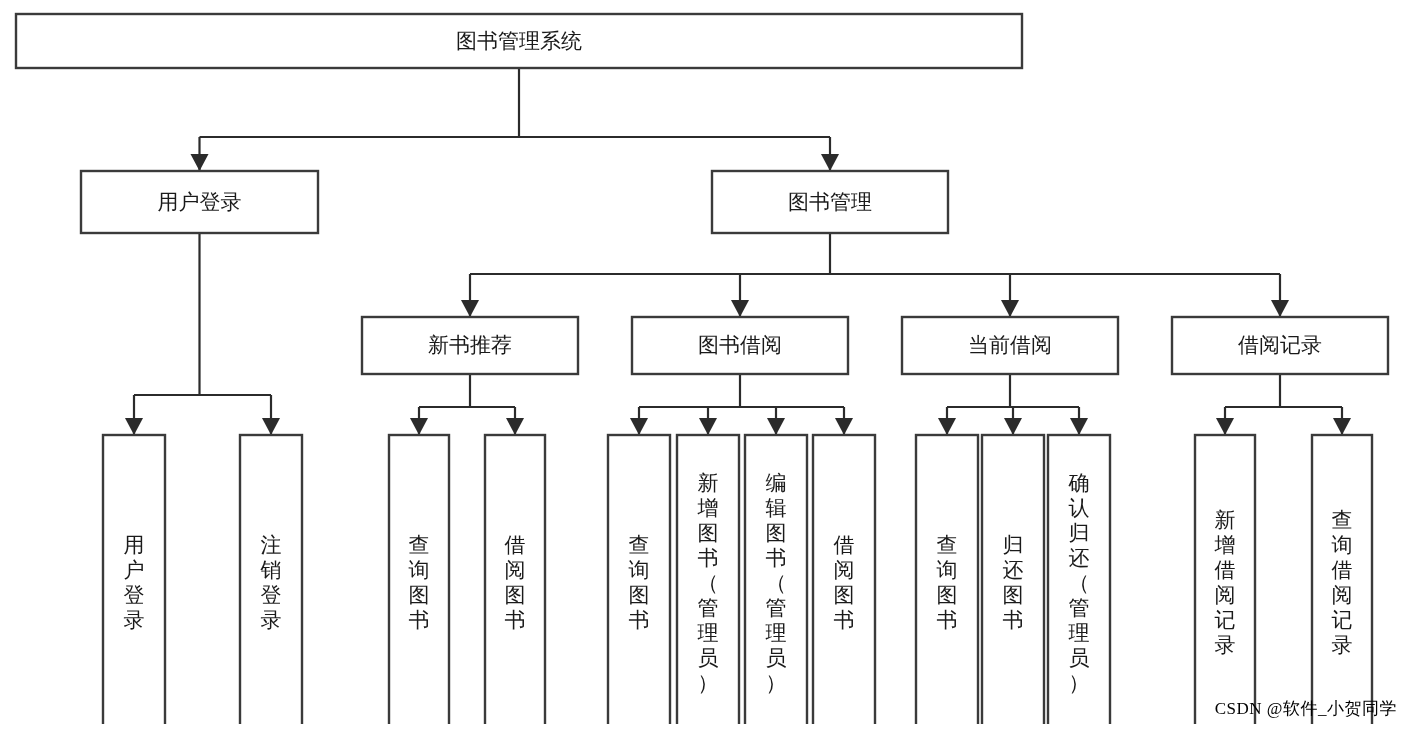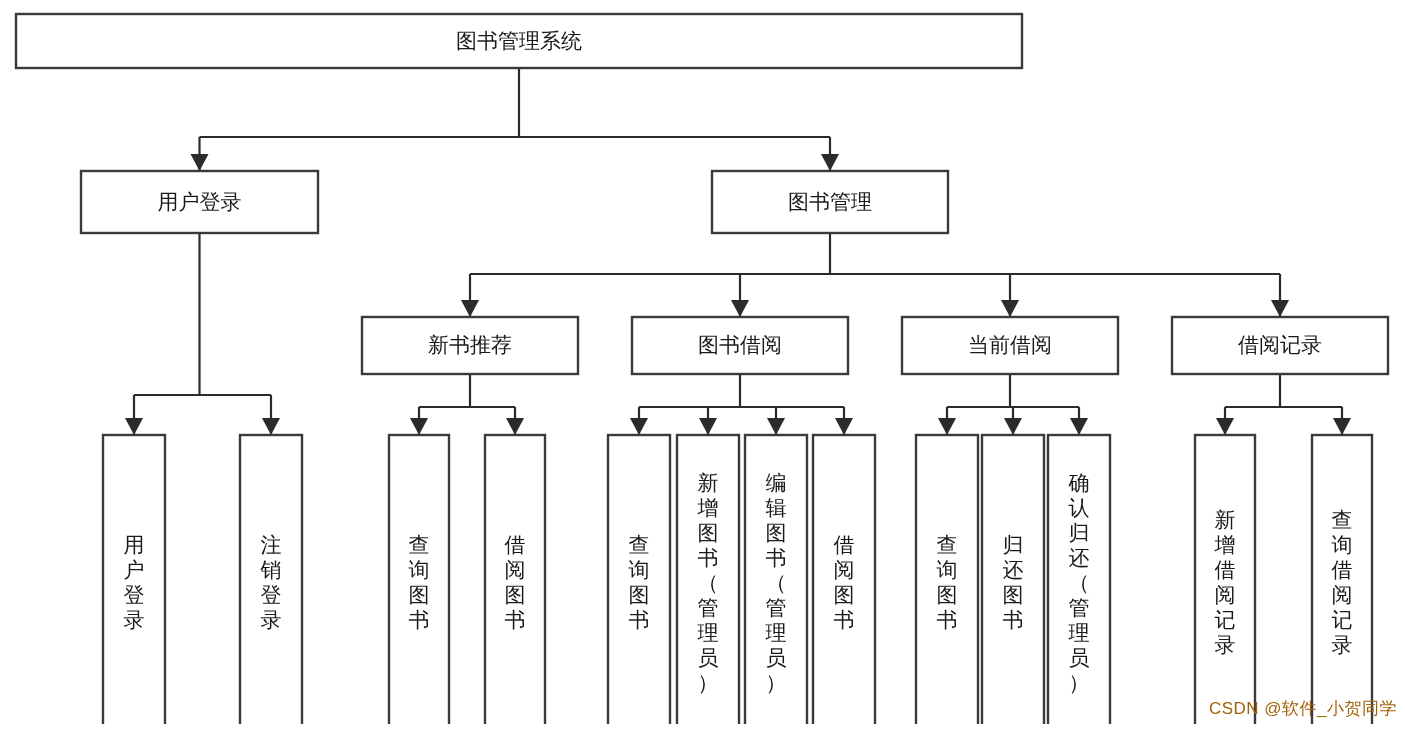--- a/index.html
+++ b/index.html
@@ -47,23 +47,23 @@
     fill: none;
   }
   .arrow-head {
     fill: #2b2b2b;
     stroke: none;
   }
   .watermark {
     position: absolute;
     right: 8px;
     bottom: 4px;
-    font-family: Liberation Sans, sans-serif;
+    font-family: Liberation Serif, serif;
     font-size: 17px;
-    color: #a16207;
+    color: #000000;
     letter-spacing: 0.5px;
     white-space: nowrap;
     user-select: none;
   }
 </style>
 </head>
 <body>
 
 <div id="diagram-root">
   <svg class="diagram-canvas" viewBox="0 0 1405 747" xmlns="http://www.w3.org/2000/svg">

